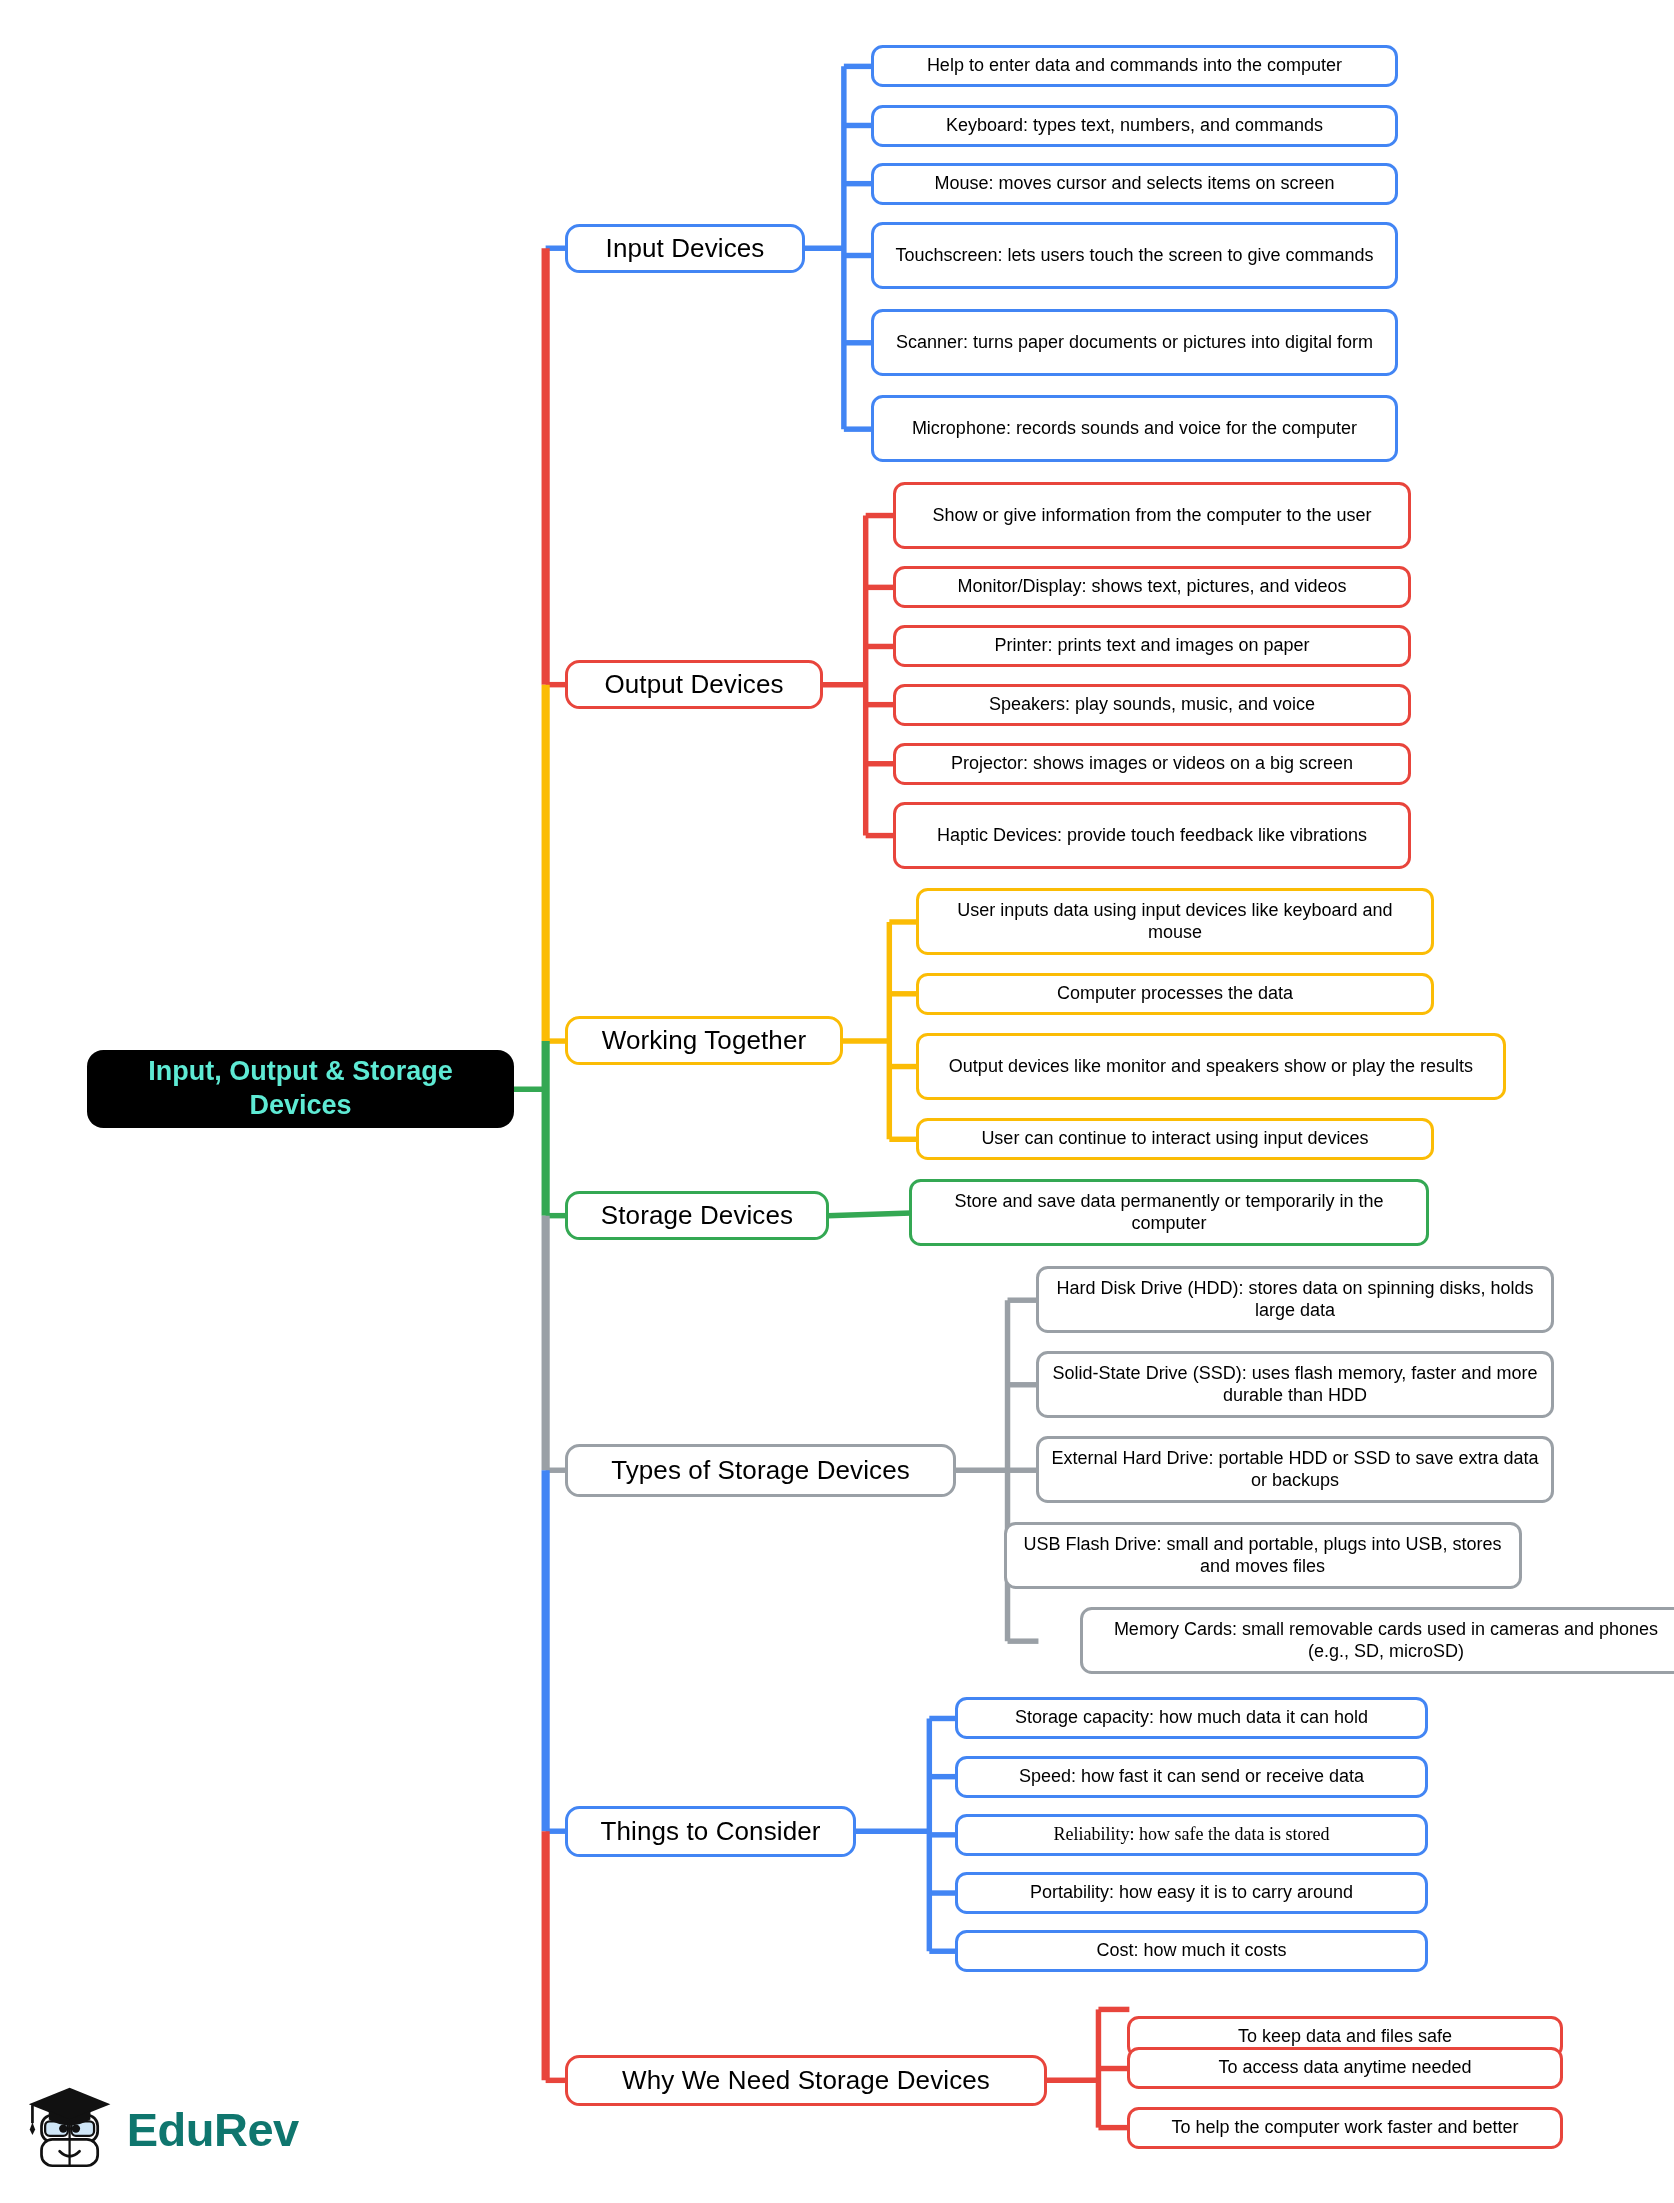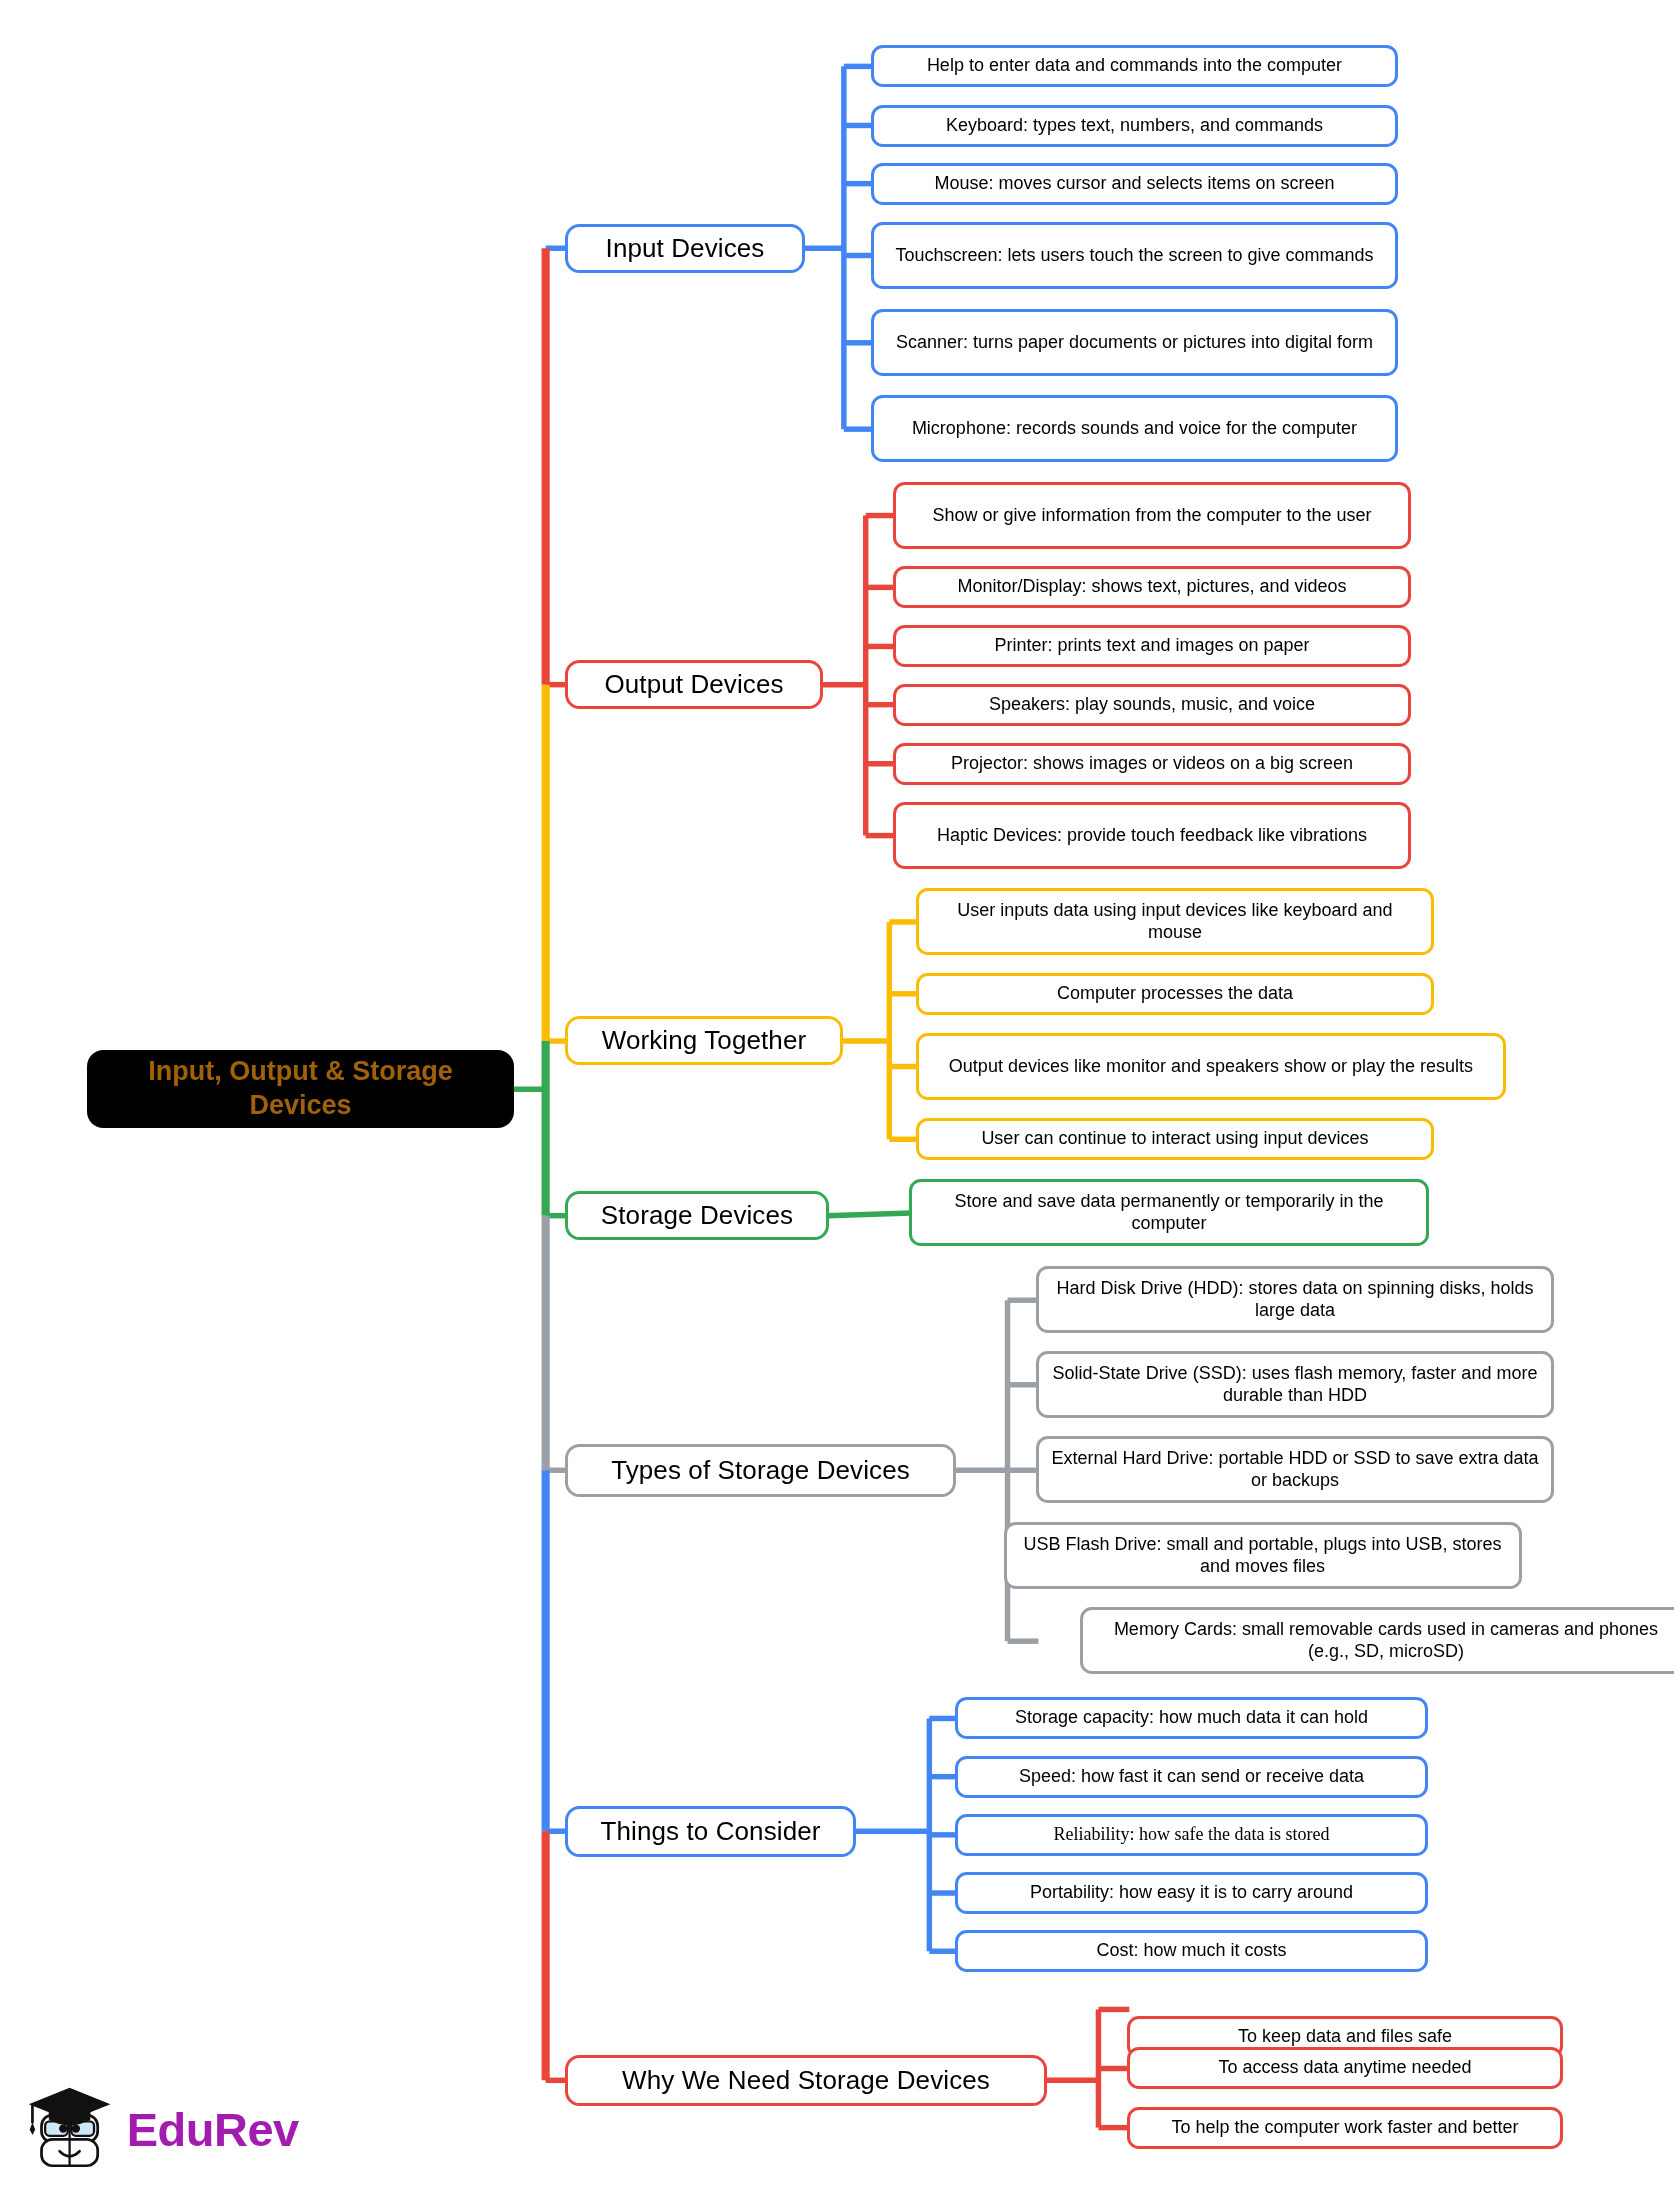--- a/index.html
+++ b/index.html
@@ -36,21 +36,21 @@
     border-radius:11.8px;
   }
   .branch{
     border-width:3.6px;
     font-size:26px;
     border-radius:14.5px;
     letter-spacing:0.1px;
   }
   .root{
     background:#000000;
-    color:#a16207;
+    color:#5eead4;
     border:none;
     border-radius:16.4px;
     font-size:27px;
     font-weight:bold;
     line-height:1.25;
     text-align:center;
     padding:7.3px 12.7px;
   }
 
   .c-blue   {border-color:#4285f4;}
@@ -63,21 +63,21 @@
   #logo{
     position:absolute;
     left:27px; top:2078px;
     width:318px; height:102px;
     display:flex; align-items:center; gap:12.7px;
   }
   #logo .mark{position:relative;width:87px;height:95px;flex:0 0 87px;}
   #logo .wordmark{
     font-size:47px;
     font-weight:bold;
-    color:#a21caf;
+    color:#0f766e;
     letter-spacing:-0.5px;
     line-height:1;
   }
 </style>
 </head>
 <body>
 
 <div id="stage">
 
   <svg id="wires" viewBox="0 0 1842 2424" xmlns="http://www.w3.org/2000/svg">

